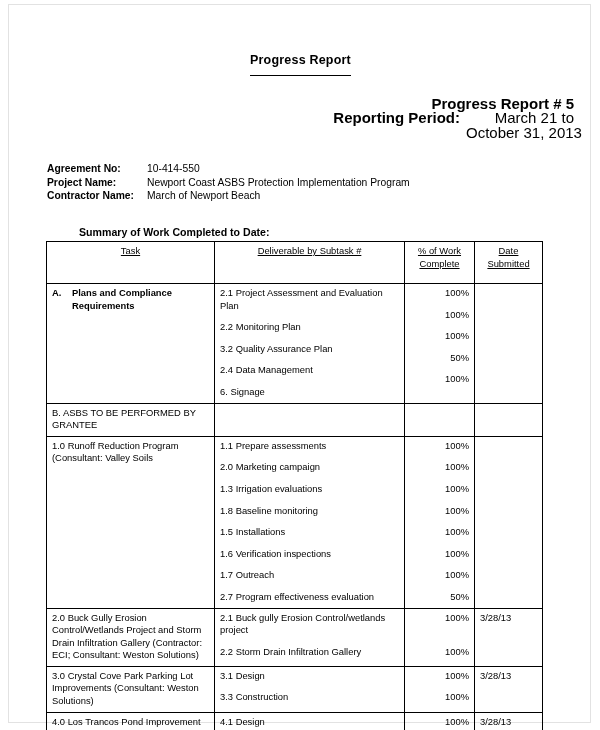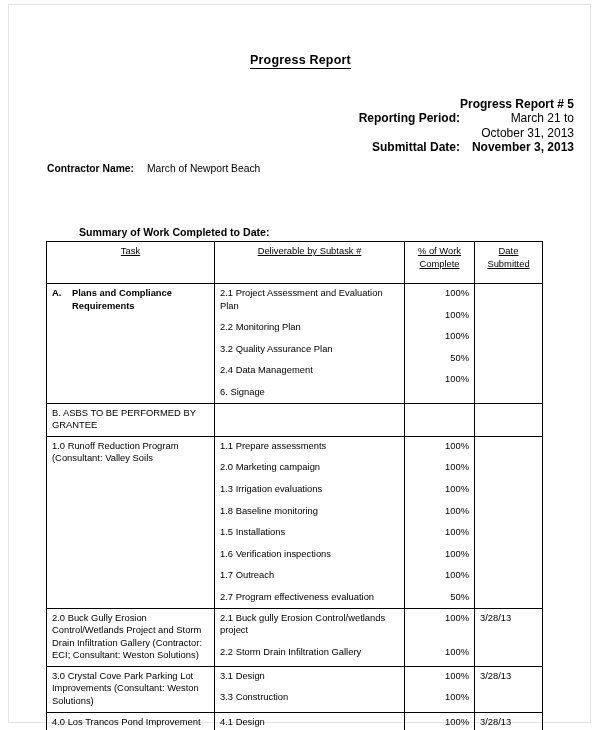--- a/index.html
+++ b/index.html
@@ -30,29 +30,29 @@
     left: 0;
     top: 48px;
     width: 583px;
     text-align: center;
     font-size: 12.5px;
     font-weight: bold;
     letter-spacing: .2px;
   }
   #doc-title span {
     border-bottom: 1.6px solid #000;
-    padding-bottom: 1px;
+    padding-bottom: 8px;
   }
   
   #meta-block {
     position: absolute;
     left: 300px;
     top: 92px;
     width: 265px;
-    font-size: 12px;
+    font-size: 15px;
     line-height: 14.4px;
   }
   .meta-row {
     display: flex;
     justify-content: flex-end;
   }
   .meta-label {
     font-weight: bold;
     text-align: right;
     white-space: nowrap;
@@ -171,27 +171,31 @@
       <span class="meta-label">Progress Report # 5</span>
     </div>
     <div class="meta-row">
       <span class="meta-label">Reporting Period:</span>
       <span class="meta-value">March 21 to</span>
     </div>
     <div class="meta-row">
       <span class="meta-label"></span>
       <span class="meta-value">October 31, 2013</span>
     </div>
-    <div class="meta-row">
-      <span class="meta-label">Submittal Date:</span>
-      <span class="meta-value bold">November 3, 2013</span>
-    </div>
   </div>
 
   <div id="info-block">
+    <div class="info-row">
+      <span class="info-label">Agreement No:</span>
+      <span class="info-value">10-414-550</span>
+    </div>
+    <div class="info-row">
+      <span class="info-label">Project Name:</span>
+      <span class="info-value">Newport Coast ASBS Protection Implementation Program</span>
+    </div>
     <div class="info-row">
       <span class="info-label">Contractor Name:</span>
       <span class="info-value">March of Newport Beach</span>
     </div>
   </div>
 
   <div id="summary-heading">Summary of Work Completed to Date:</div>
 
   <table id="work-table">
     <colgroup>

